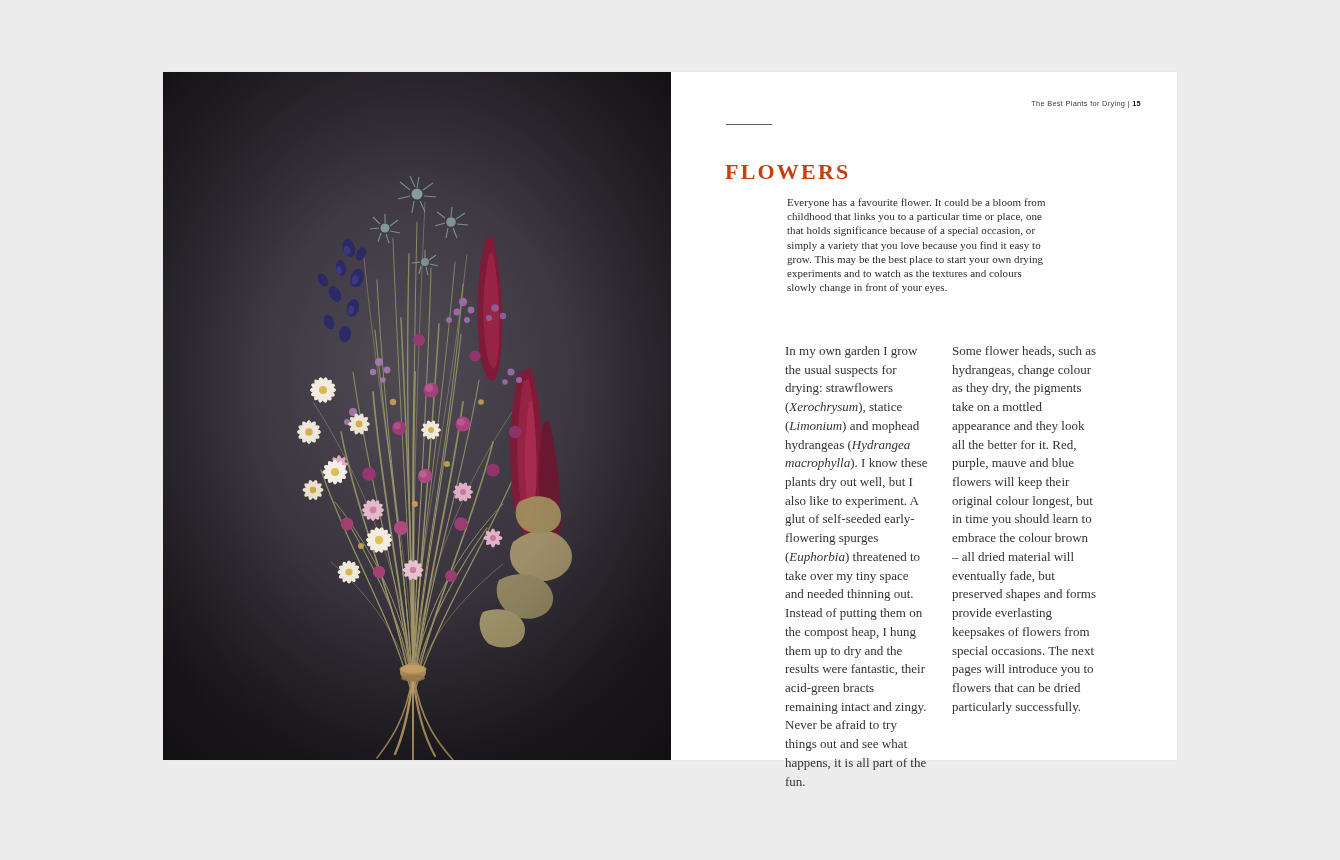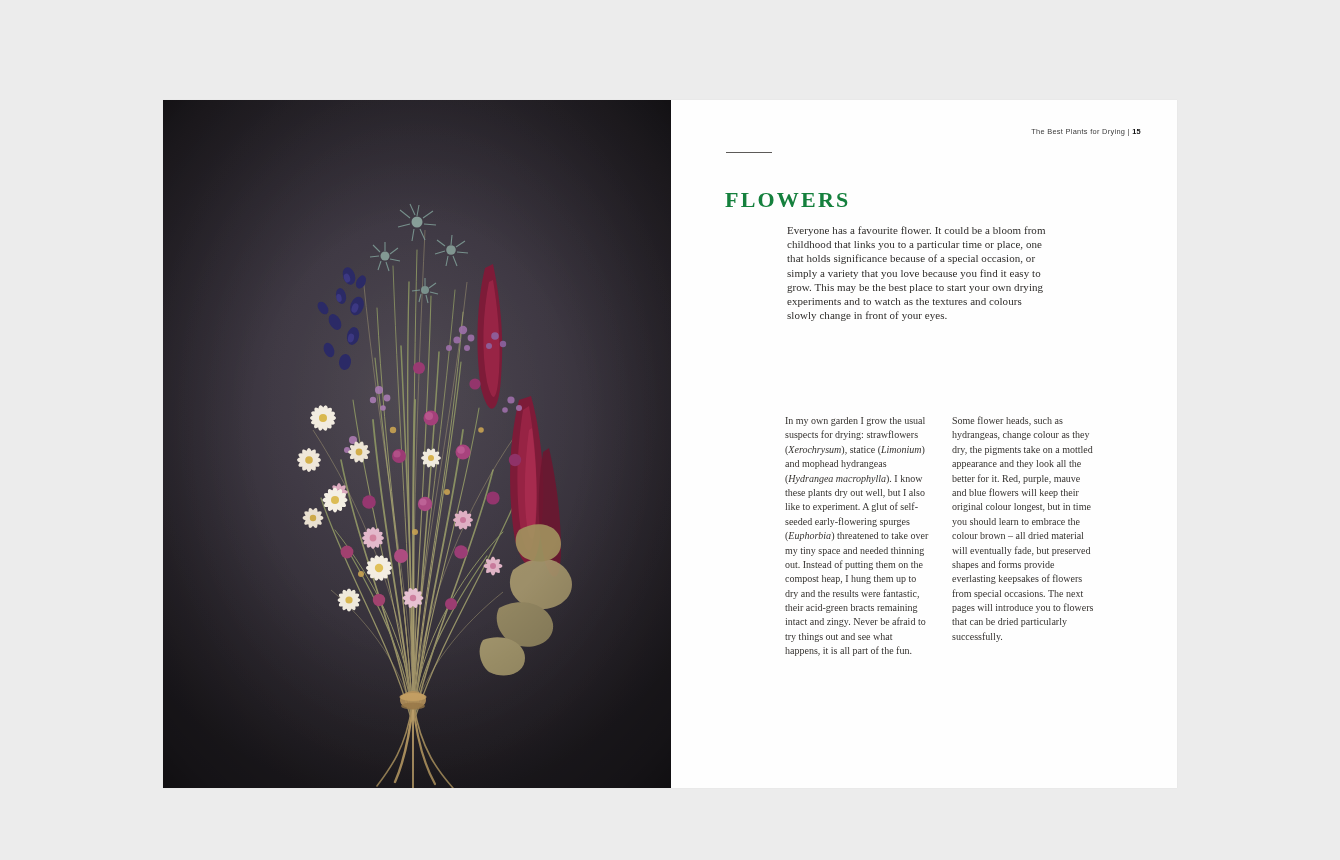--- a/index.html
+++ b/index.html
@@ -15,21 +15,21 @@
   .page-canvas {
     position: relative;
     width: 1340px;
     height: 860px;
     background: #ececec;
   }
 
   .spread {
     position: absolute;
     left: 163px;
-    top: 100px;
+    top: 72px;
     width: 1014px;
     height: 688px;
     display: flex;
     box-shadow: 0 0 1px rgba(0,0,0,0.08);
     text-decoration: underline;
   }
 
   
   .photo-page {
     position: relative;
@@ -87,21 +87,21 @@
     background: #5d5a58;
   }
 
   .section-title {
     position: absolute;
     left: 54px;
     top: 72px;
     font-family: "Liberation Serif", serif;
     font-size: 22px;
     letter-spacing: 2.2px;
-    color: #15803d;
+    color: #c2410c;
   }
 
   .intro {
     position: absolute;
     left: 116px;
     top: 112px;
     width: 264px;
     font-family: "Liberation Serif", serif;
     font-size: 11px;
     line-height: 1.29;
@@ -113,25 +113,24 @@
     position: absolute;
     left: 114px;
     top: 270px;
     width: 312px;
     display: flex;
     gap: 22px;
   }
   .col {
     width: 145px;
     font-family: "Liberation Serif", serif;
-    font-size: 10px;
+    font-size: 13px;
     line-height: 1.44;
     color: #35322f;
     text-align: left;
-    margin-top: 44px;
   }
   .col p { margin: 0; }
   .col em { font-style: italic; }
 </style>
 </head>
 <body>
 
 <div class="page-canvas">
   <div class="spread">
 

